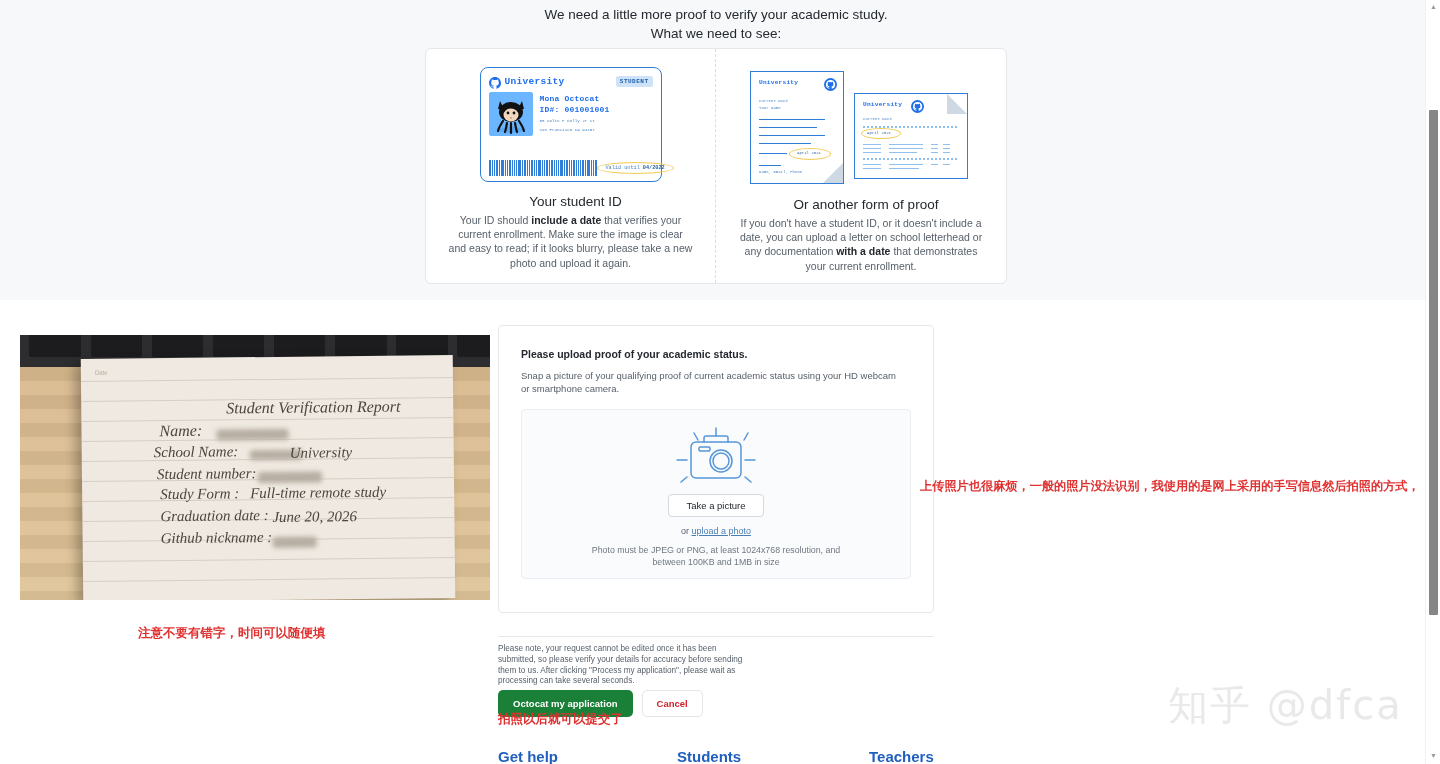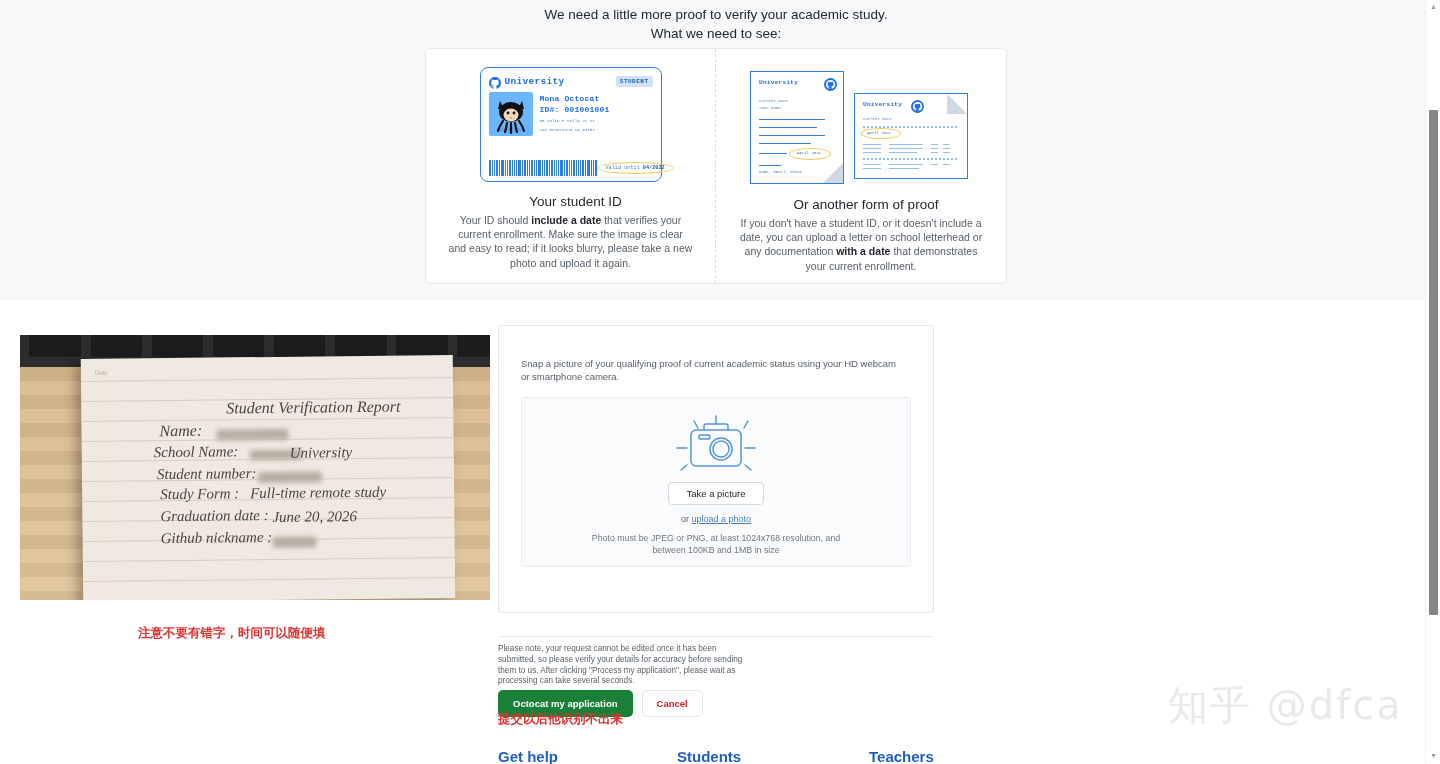--- a/index.html
+++ b/index.html
@@ -481,49 +481,51 @@
     <span class="hw" style="left:78px; top:150px; font-size:15px;">Graduation date :</span>
     <span class="hw" style="left:190px; top:152px; font-size:15px;">June 20, 2026</span>
     <span class="hw" style="left:78px; top:172px; font-size:15px;">Github nickname :</span>
     <span class="redact" style="left:190px; top:180px; width:44px; height:11px;"></span>
   </div>
 </div>
 
 <div class="zh-note" id="note-left">注意不要有错字，时间可以随便填</div>
 
 <div id="upload-panel">
+  <div id="upload-title">Please upload proof of your academic status.</div>
   <div id="upload-sub">Snap a picture of your qualifying proof of current academic status using your HD webcam or smartphone camera.</div>
 
   <div id="dropzone">
     <div id="camera-wrap">
       <svg viewBox="0 0 110 64" width="110" height="64" fill="none" stroke="#5596d8" stroke-width="1.5" stroke-linecap="round">
         <rect x="30" y="18" width="50" height="36" rx="5"></rect>
         <path d="M43 18 v-4 a2 2 0 0 1 2-2 h20 a2 2 0 0 1 2 2 v4"></path>
         <rect x="38" y="23" width="11" height="4" rx="1.2"></rect>
         <circle cx="60" cy="37" r="11"></circle>
         <circle cx="60" cy="37" r="8"></circle>
         <path d="M55 4 v8 M33 9 l4 7 M87 9 l-4 7 M16 36 h10 M84 36 h10 M20 58 l6-5 M90 58 l-6-5"></path>
       </svg>
     </div>
     <button id="take-picture-btn">Take a picture</button>
     <div id="upload-alt"><span>or </span><a href="#">upload a photo</a></div>
     <div id="photo-req">Photo must be JPEG or PNG, at least 1024x768 resolution, and between 100KB and 1MB in size</div>
   </div>
 </div>
 
 <div class="zh-note" id="note-right">
+  <div>上传照片也很麻烦，一般的照片没法识别，我使用的是网上采用的手写信息然后拍照的方式，</div>
 </div>
 
 <div id="submit-sep"></div>
 <div id="submit-note">Please note, your request cannot be edited once it has been submitted, so please verify your details for accuracy before sending them to us. After clicking "Process my application", please wait as processing can take several seconds.</div>
 <div id="btn-row">
   <button id="process-btn">Octocat my application</button>
   <button id="cancel-btn">Cancel</button>
 </div>
-<div class="zh-note" id="note-submit">提交以后他识别不出来</div>
+<div class="zh-note" id="note-submit">拍照以后就可以提交了</div>
 
 <div id="site-footer">
   <div class="footer-head" style="left:498px;">Get help</div>
   <div class="footer-head" style="left:677px;">Students</div>
   <div class="footer-head" style="left:869px;">Teachers</div>
 </div>
 
 <div id="watermark">知乎 @dfca</div>
 
 <div id="scrollbar-track">

